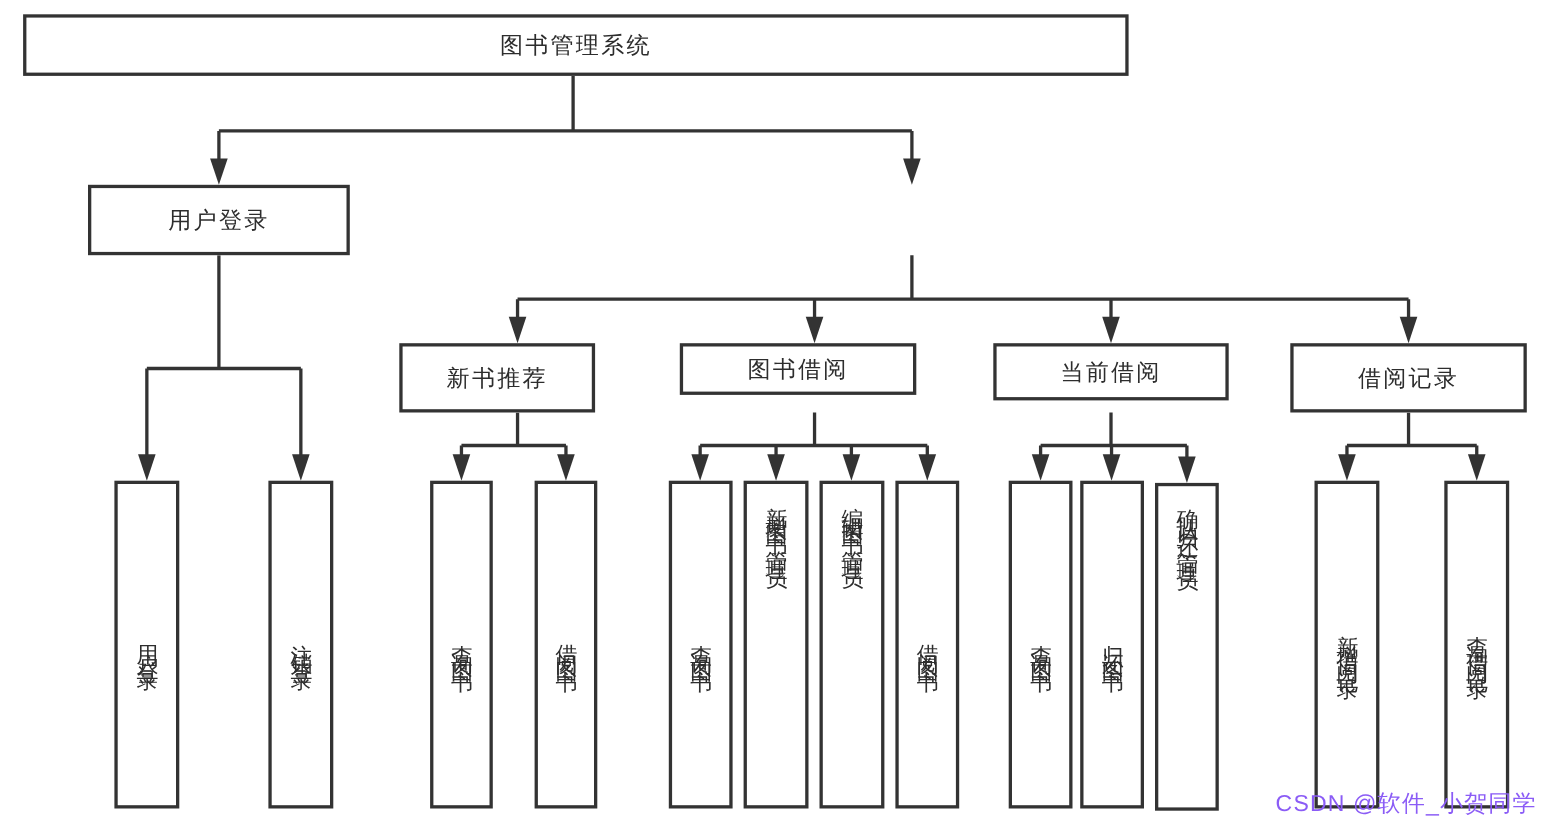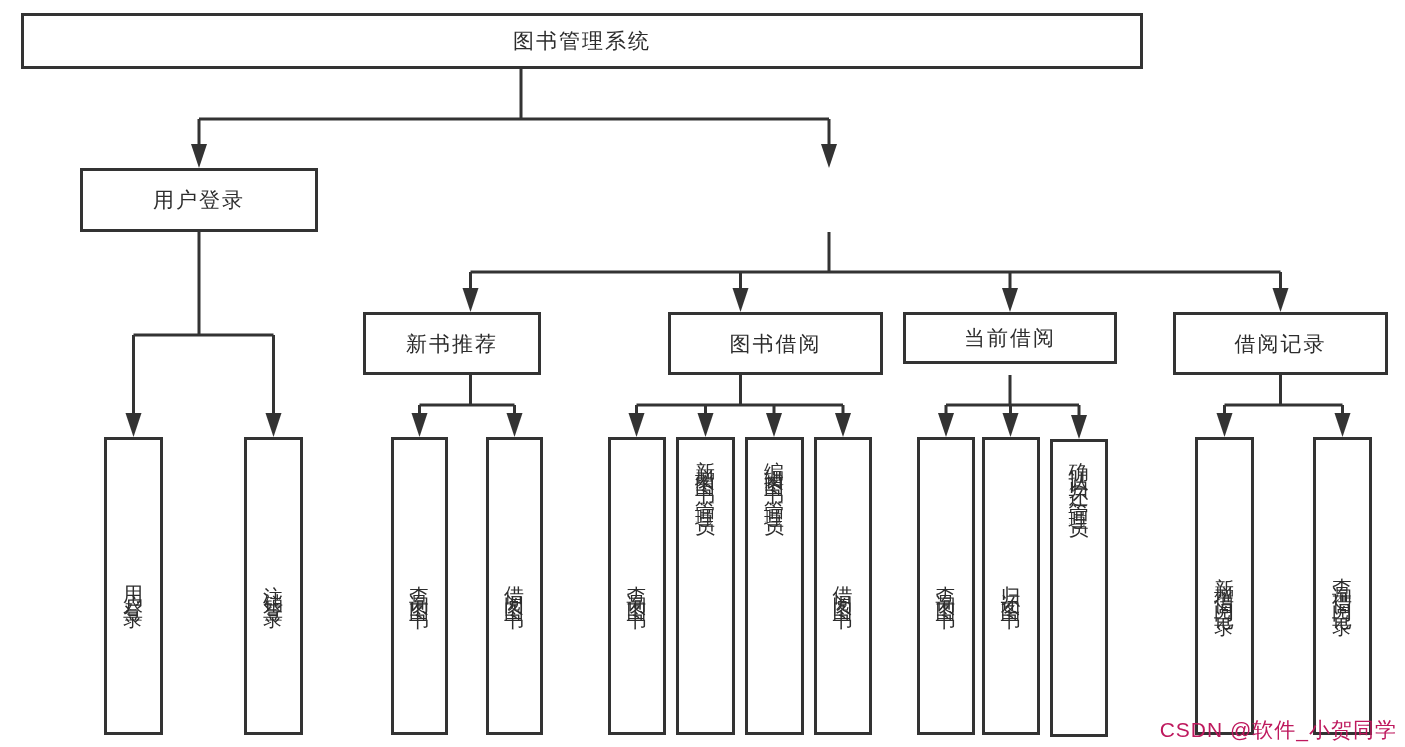--- a/index.html
+++ b/index.html
@@ -38,21 +38,21 @@
   }
   .vbox.vtop { align-items: flex-start; }
   .vbox.vtop .vtext { padding-top: 5px; }
   #watermark {
     position: absolute;
     top: 716px;
     right: 8px;
     z-index: 5;
     font-size: 21px;
     letter-spacing: 1px;
-    color: #be185d;
+    color: #8b5cf6;
     white-space: nowrap;
   }
 </style>
 </head>
 <body>
 
 <div id="canvas">
 
   <svg id="wires" viewBox="0 0 1405 747" xmlns="http://www.w3.org/2000/svg">
     <g stroke="#333333" stroke-width="3" fill="none">
@@ -80,32 +80,32 @@
       <polygon points="766,413 782,413 774,437"></polygon>
       <polygon points="835,413 851,413 843,437"></polygon>
       <polygon points="938,413 954,413 946,437"></polygon>
       <polygon points="1002.5,413 1018.5,413 1010.5,437"></polygon>
       <polygon points="1071,415 1087,415 1079,439"></polygon>
       <polygon points="1216.5,413 1232.5,413 1224.5,437"></polygon>
       <polygon points="1334.5,413 1350.5,413 1342.5,437"></polygon>
     </g>
   </svg>
 
-  <div class="box hbox" style="left:21px;top:13px;width:1122px;height:56px">
+  <div class="box hbox" style="left:21px;top:13px;width:1005px;height:56px">
     <span class="hlabel">图书管理系统</span>
   </div>
 
   <div class="box hbox" style="left:80px;top:168px;width:238px;height:64px">
     <span class="hlabel">用户登录</span>
   </div>
 
   <div class="box hbox" style="left:363px;top:312px;width:178px;height:63px">
     <span class="hlabel">新书推荐</span>
   </div>
-  <div class="box hbox" style="left:668px;top:312px;width:215px;height:63px">
+  <div class="box hbox" style="left:618px;top:312px;width:215px;height:47px">
     <span class="hlabel">图书借阅</span>
   </div>
   <div class="box hbox" style="left:903px;top:312px;width:214px;height:52px">
     <span class="hlabel">当前借阅</span>
   </div>
   <div class="box hbox" style="left:1173px;top:312px;width:215px;height:63px">
     <span class="hlabel">借阅记录</span>
   </div>
 
   <div class="box vbox" style="left:104px;top:437px;width:59px;height:298px">

